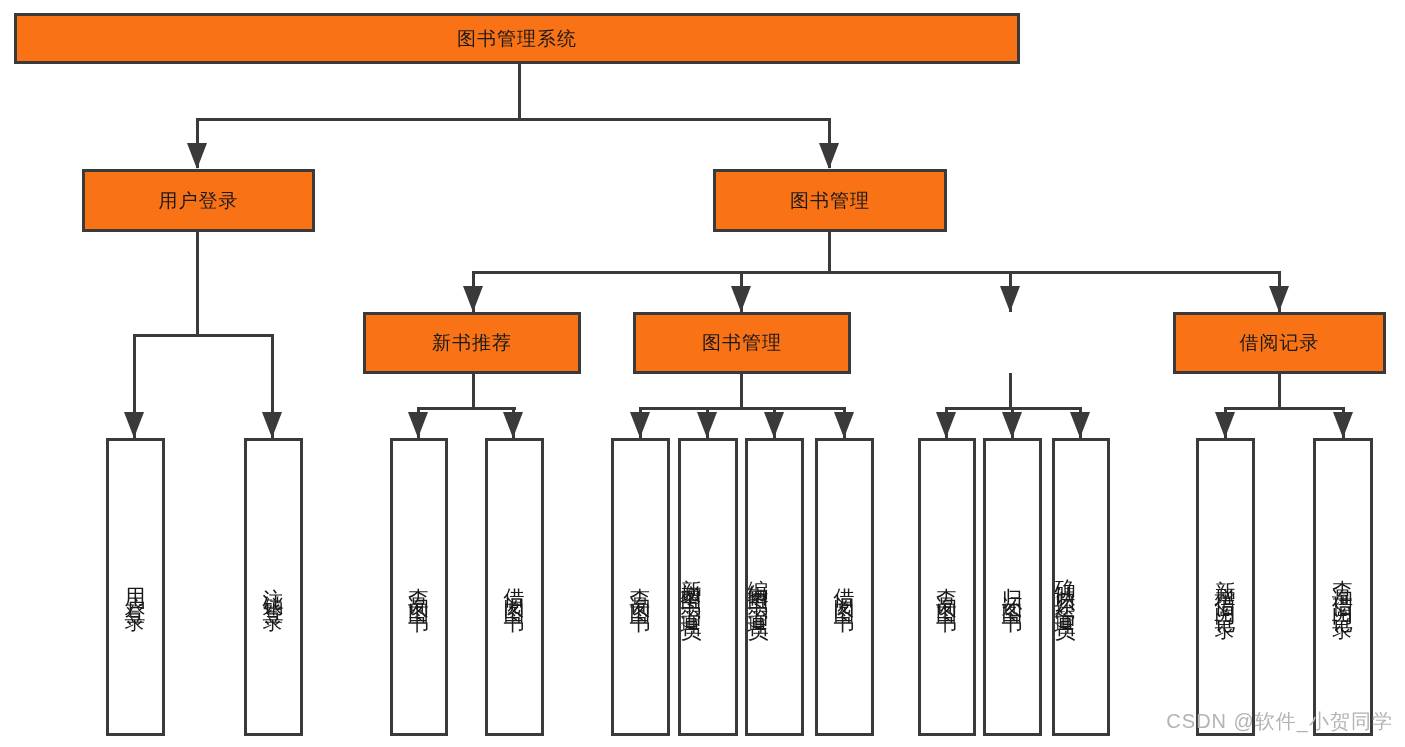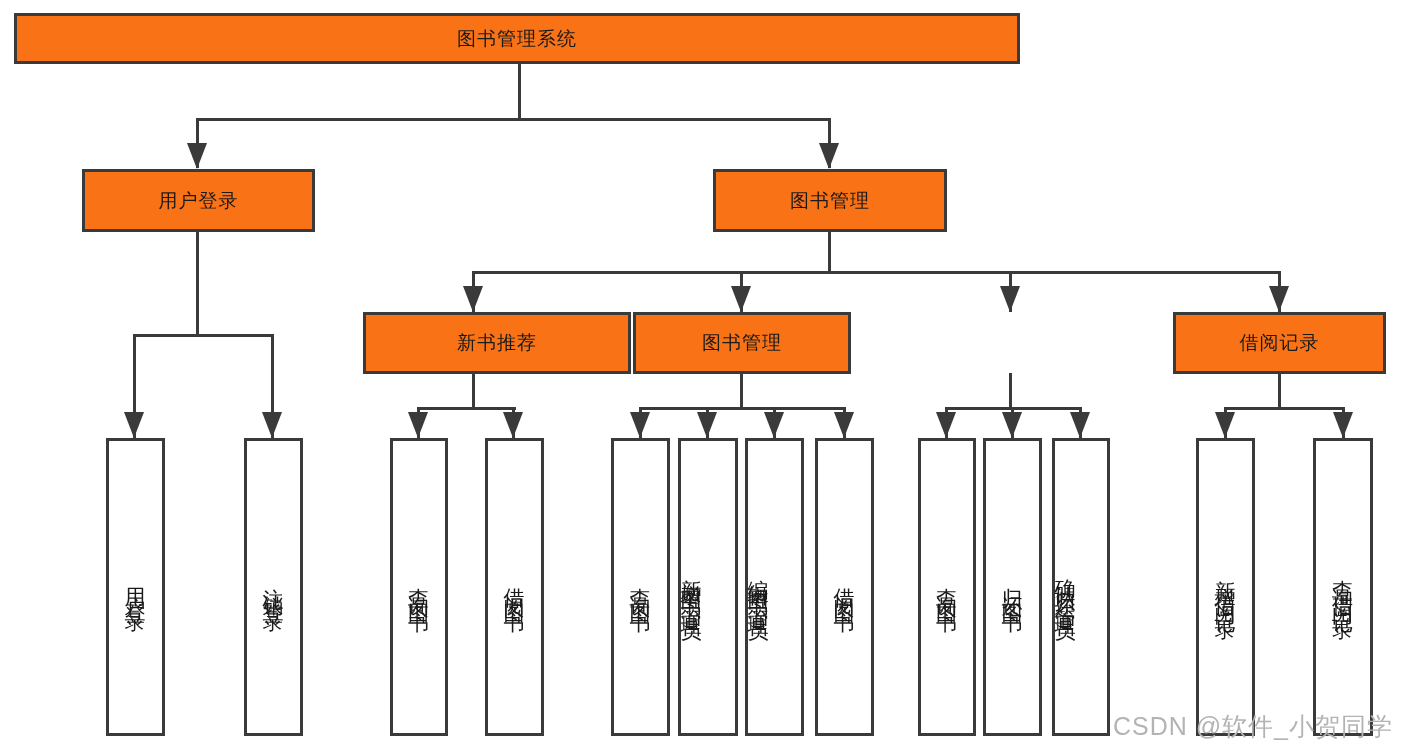--- a/index.html
+++ b/index.html
@@ -61,22 +61,22 @@
     position:absolute;
     width:0;height:0;
     border-left:10px solid transparent;
     border-right:10px solid transparent;
     border-top:26px solid var(--line);
     z-index:1;
   }
   .watermark{
     position:absolute;
     right:12px;
-    bottom:4px;
-    font-size:25px;
+    bottom:12px;
+    font-size:20px;
     color:var(--wm);
     z-index:3;
     letter-spacing:1px;
   }
 </style>
 </head>
 <body>
 
 <div class="stage">
 
@@ -109,21 +109,21 @@
   <div class="hline" style="left:472px;top:271px;width:809px;"></div>
   <div class="vline" style="left:472px;top:271px;height:41px;"></div>
   <div class="arrow" style="left:463px;top:286px;"></div>
   <div class="vline" style="left:740px;top:271px;height:41px;"></div>
   <div class="arrow" style="left:731px;top:286px;"></div>
   <div class="vline" style="left:1009px;top:271px;height:41px;"></div>
   <div class="arrow" style="left:1000px;top:286px;"></div>
   <div class="vline" style="left:1278px;top:271px;height:41px;"></div>
   <div class="arrow" style="left:1269px;top:286px;"></div>
 
-  <div class="node" style="left:363px;top:312px;width:268px;height:62px;">
+  <div class="node" style="left:363px;top:312px;width:218px;height:62px;">
     <span>新书推荐</span>
   </div>
   <div class="node" style="left:633px;top:312px;width:218px;height:62px;">
     <span>图书管理</span>
   </div>
   <div class="node" style="left:1173px;top:312px;width:213px;height:62px;">
     <span>借阅记录</span>
   </div>
 
   <div class="vline" style="left:472px;top:373px;height:37px;"></div>

